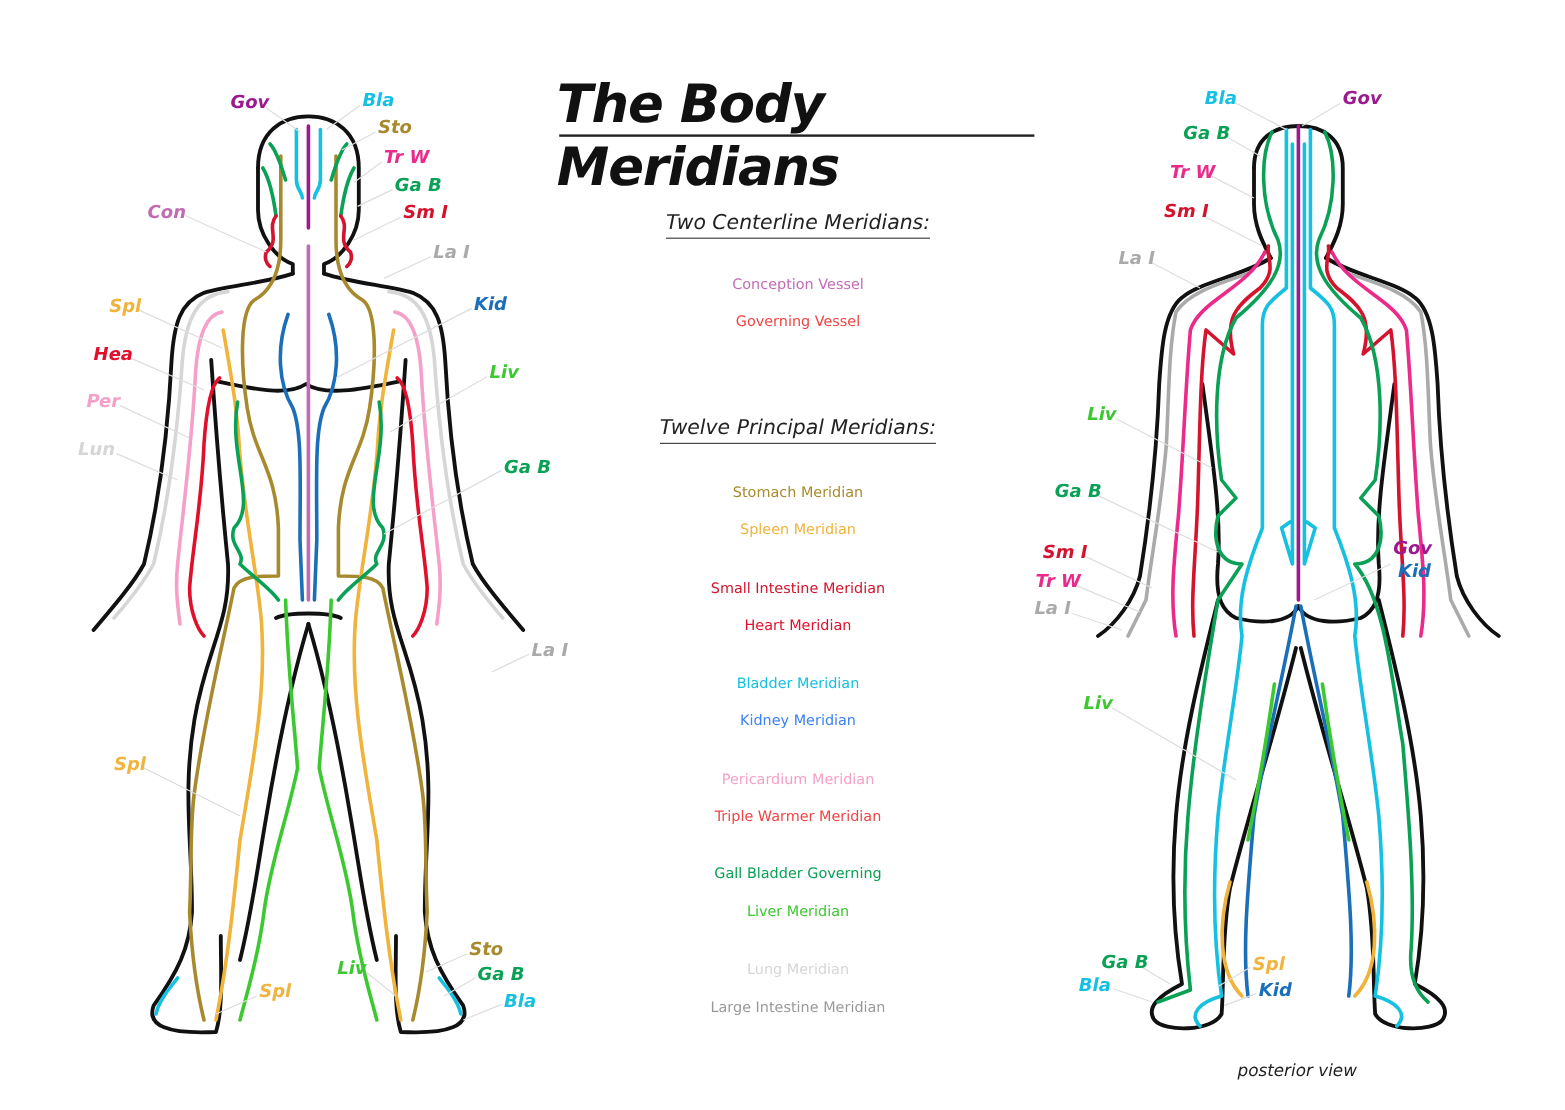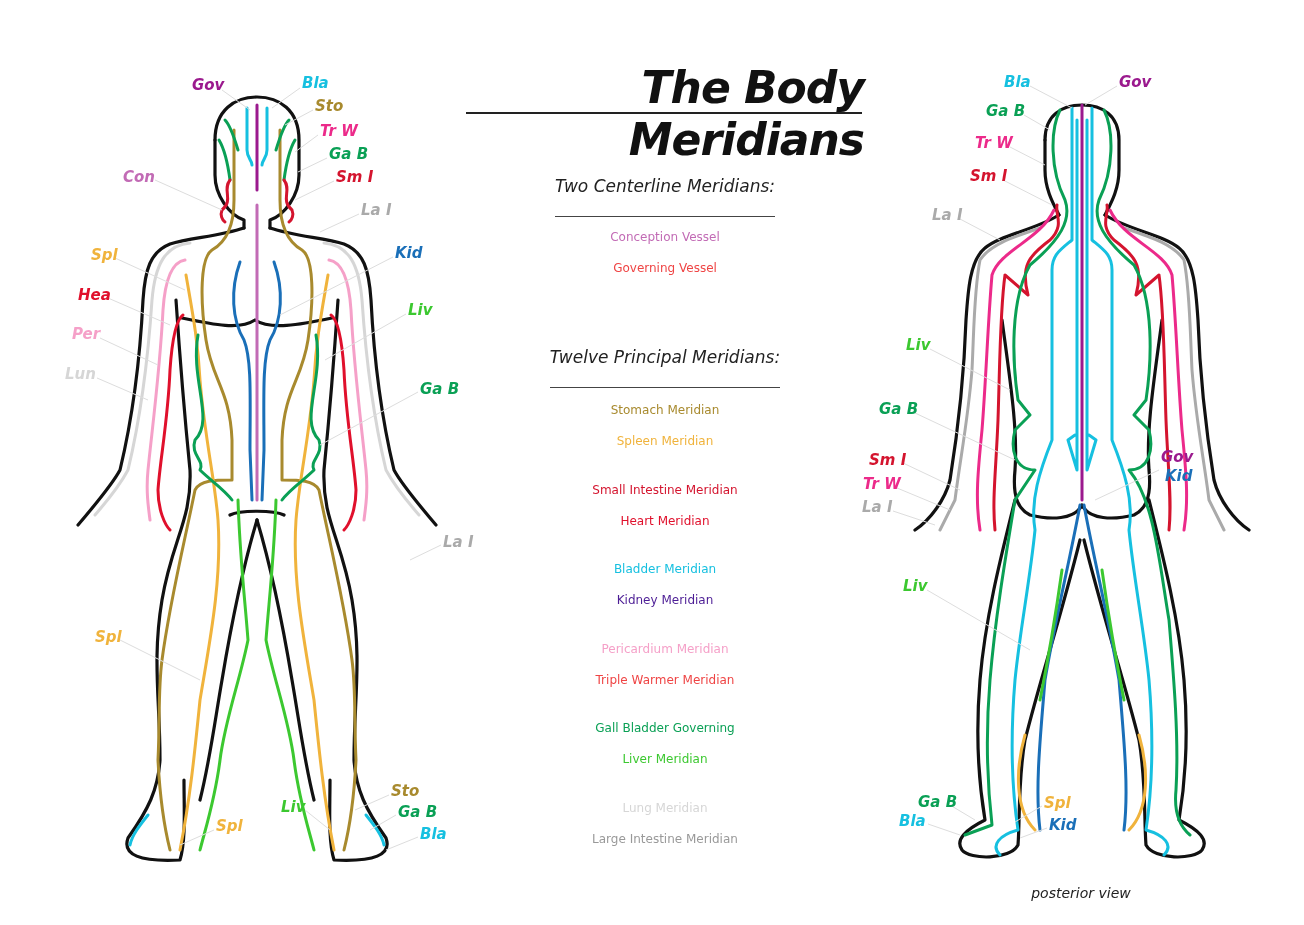--- a/index.html
+++ b/index.html
@@ -1,24 +1,24 @@
 <!DOCTYPE html>
 <html><head>
 <meta charset="utf-8">
 <style>
   html, body { margin: 0; padding: 0; background: #ffffff; }
   body { width: 1304px; height: 925px; position: relative; overflow: hidden;
          font-family: "DejaVu Sans", "Liberation Sans", sans-serif; }
-  .title { position: absolute; left: 464px; top: 62px; width: 400px; text-align: right;
+  .title { position: absolute; left: 464px; top: 62px; width: 400px; text-align: left;
            font-size: 44px; font-weight: bold; font-style: italic; color: #111;
            letter-spacing: -1px; line-height: 52px; }
   .title-underline { position: absolute; left: 466px; top: 112px; width: 396px; height: 2px; background: #222; }
   .section-head { position: absolute; left: 500px; width: 330px; text-align: center;
                   font-size: 17px; font-style: italic; color: #222; }
-  .section-head span { border-bottom: 1.5px solid #444; padding-bottom: 20px; }
+  .section-head span { border-bottom: 1.5px solid #444; padding-bottom: 2px; }
   .legend-item { position: absolute; left: 500px; width: 330px; text-align: center;
                  font-size: 12px; line-height: 22px; }
   .view-label { position: absolute; font-size: 14px; font-style: italic; color: #222; width: 200px; text-align: center; }
   svg.fig { position: absolute; left: 0; top: 0; }
   .lbl { font-family: "DejaVu Sans", "Liberation Sans", sans-serif; font-weight: bold; font-style: italic; font-size: 15px; text-align: right; }
 </style>
 </head>
 <body>
 
 <div class="title">The Body Meridians</div>
@@ -219,21 +219,21 @@
   <div class="section-head" style="top:176px"><span>Two Centerline Meridians:</span></div>
   <div class="legend-item" style="top:226px;color:#c26bb5">Conception Vessel</div>
   <div class="legend-item" style="top:257px;color:#ef4444">Governing Vessel</div>
 
   <div class="section-head" style="top:347px"><span>Twelve Principal Meridians:</span></div>
   <div class="legend-item" style="top:399px;color:#a88a2e">Stomach Meridian</div>
   <div class="legend-item" style="top:430px;color:#f0b33c">Spleen Meridian</div>
   <div class="legend-item" style="top:479px;color:#d4142e">Small Intestine Meridian</div>
   <div class="legend-item" style="top:510px;color:#e0102c">Heart Meridian</div>
   <div class="legend-item" style="top:558px;color:#16c0e0">Bladder Meridian</div>
-  <div class="legend-item" style="top:589px;color:#4c1d95">Kidney Meridian</div>
+  <div class="legend-item" style="top:589px;color:#3b82f6">Kidney Meridian</div>
   <div class="legend-item" style="top:638px;color:#f5a0c8">Pericardium Meridian</div>
   <div class="legend-item" style="top:669px;color:#ef4444">Triple Warmer Meridian</div>
   <div class="legend-item" style="top:717px;color:#0aa055">Gall Bladder Governing</div>
   <div class="legend-item" style="top:748px;color:#3cc830">Liver Meridian</div>
   <div class="legend-item" style="top:797px;color:#d6d6d6">Lung Meridian</div>
   <div class="legend-item" style="top:828px;color:#999999">Large Intestine Meridian</div>
 </div>
 
 <div class="view-label" style="left:156px;top:934px">anterior view</div>
 <div class="view-label" style="left:981px;top:885px">posterior view</div>

